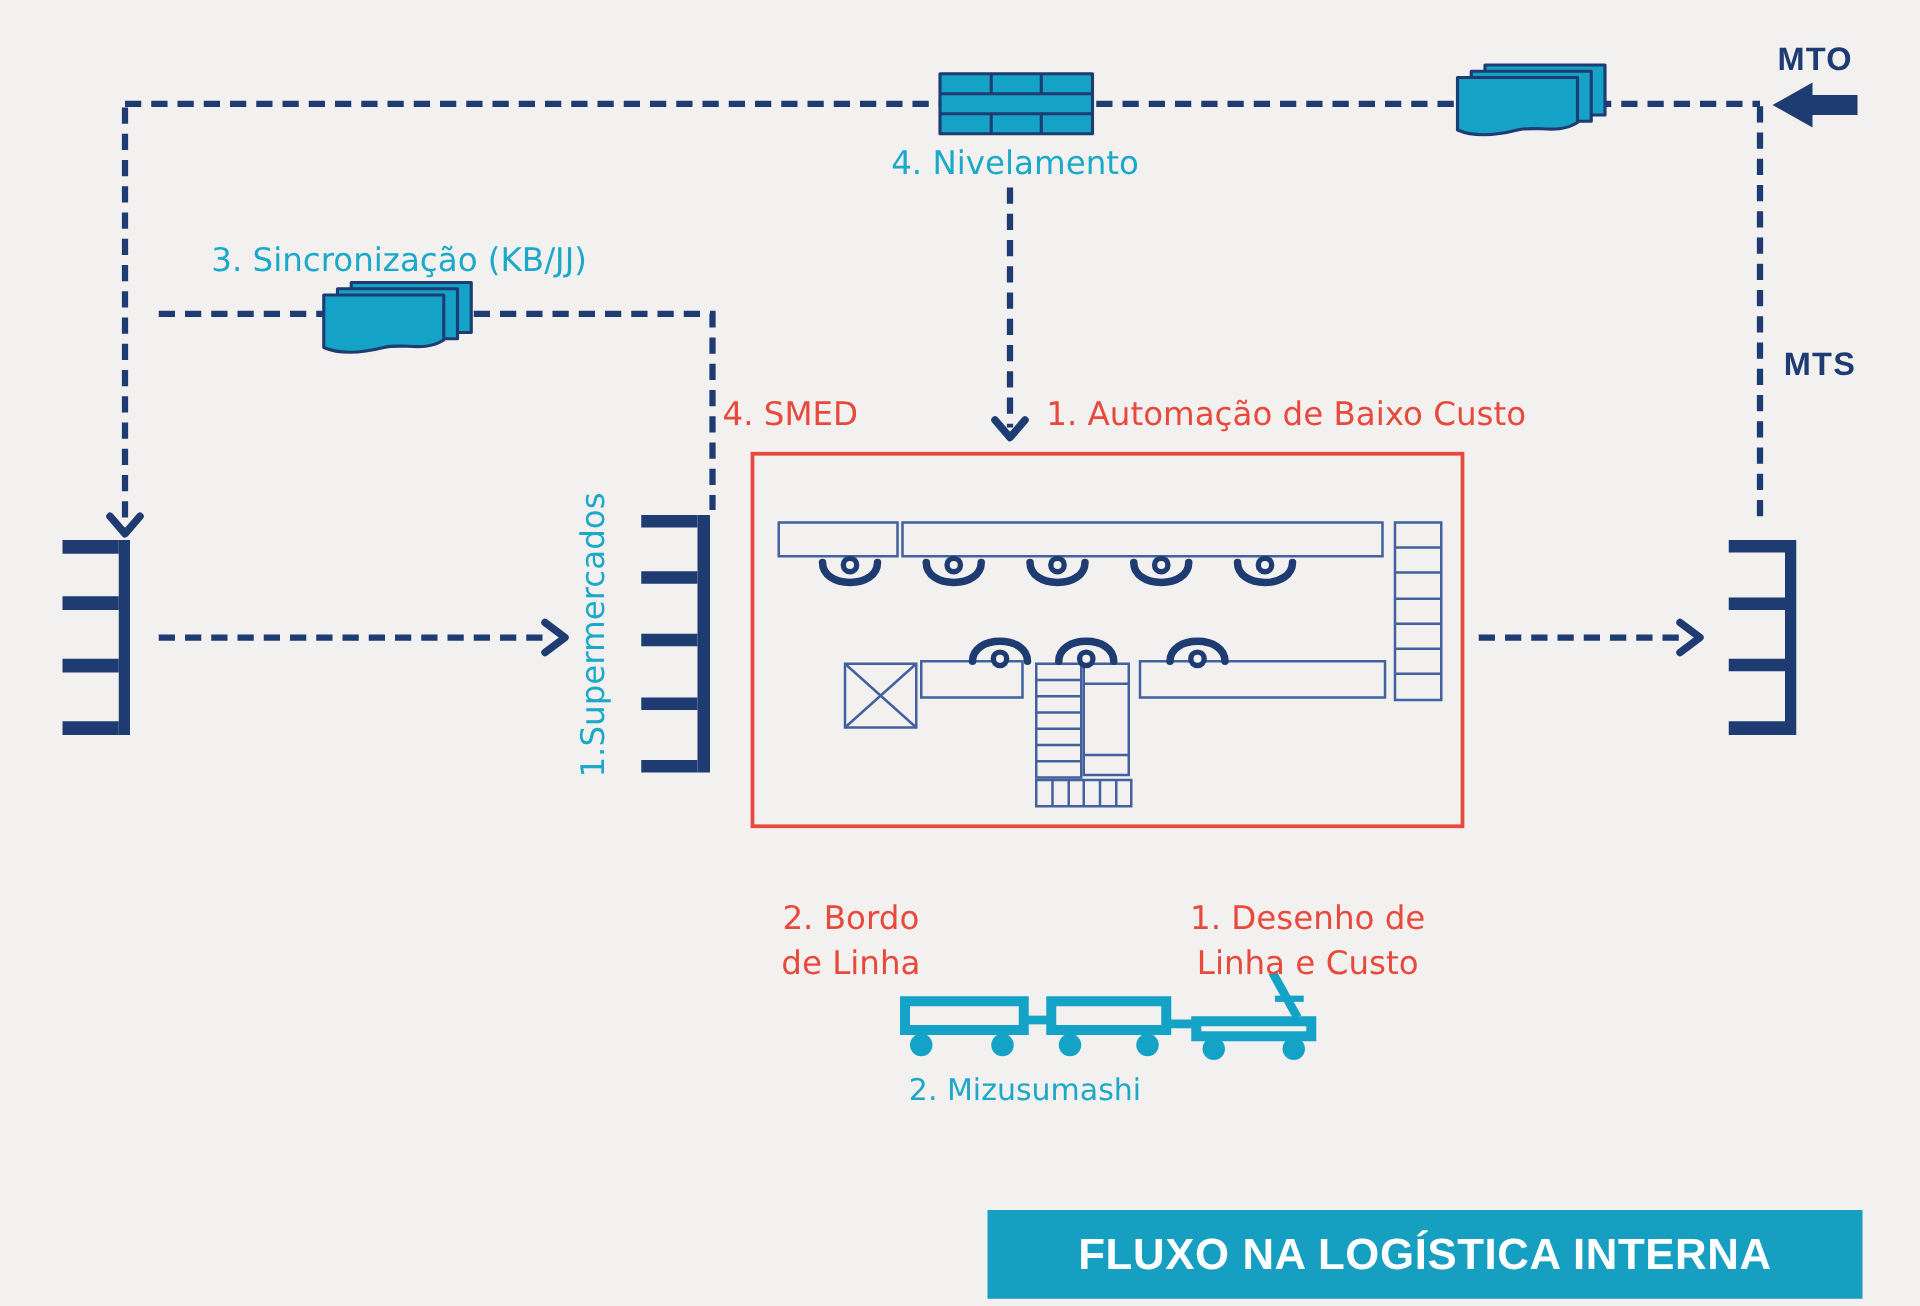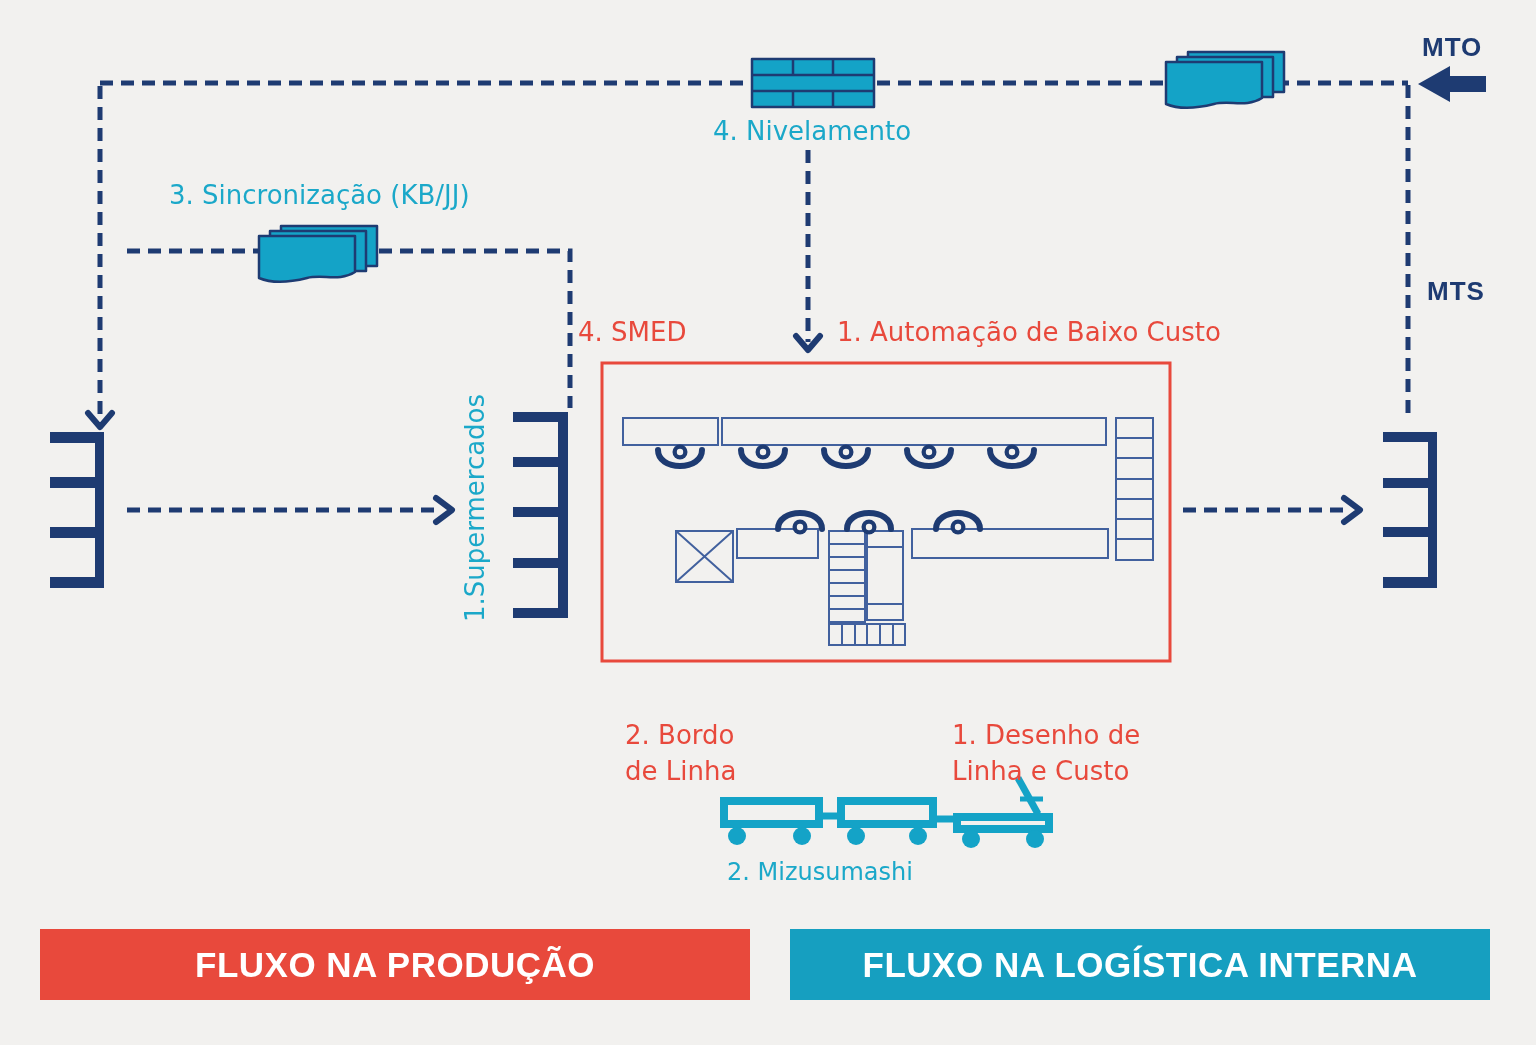--- a/index.html
+++ b/index.html
@@ -15,40 +15,40 @@
   }
   #lineart{position:absolute;left:0;top:0;}
   .dash5{stroke:var(--navy);stroke-width:5;stroke-dasharray:13 8;fill:none;}
   .chev{stroke:var(--navy);stroke-width:6;fill:none;stroke-linecap:round;stroke-linejoin:round;}
   .navyfill{fill:var(--navy);}
   .bgfill{fill:var(--background);}
   .teal-shape{fill:var(--teal);stroke:var(--navy);stroke-width:2.5;stroke-linejoin:round;}
   .boxline{stroke:var(--box_line);stroke-width:2;fill:none;}
   .redbox{stroke:var(--red);stroke-width:3;fill:none;}
   .opArc{stroke:var(--navy);stroke-width:6;fill:none;stroke-linecap:round;}
-  .lbl{position:absolute;white-space:nowrap;}
+  .lbl{position:absolute;white-space:nowrap;text-align:center;}
   .teal-lbl{color:var(--teal_text);font-size:26px;}
   .red-lbl{color:var(--red);font-size:26px;margin-top:36px;}
   .navy-lbl{color:var(--navy);font-size:26px;font-weight:bold;
             font-family:"Liberation Sans",sans-serif;letter-spacing:1px;}
   .centered{transform:translateX(-50%);text-align:right;}
   .two-line{line-height:36px;white-space:pre;}
   .plan-lines{line-height:33px;}
   #lbl-supermercados{
     left:356px;top:492px;width:240px;height:32px;
     transform:rotate(-90deg);text-align:center;font-size:26px;color:var(--teal_text);
   }
   .banner{
     position:absolute;top:929px;height:71px;display:flex;
     align-items:center;justify-content:center;color:var(--white);
     font-family:"Liberation Sans",sans-serif;font-weight:bold;font-size:35px;
     letter-spacing:0.5px;white-space:nowrap;
   }
   #banner-producao{left:40px;width:710px;background:var(--banner_red);}
-  #banner-logistica{left:790px;width:700px;background:var(--banner_teal);}
+  #banner-logistica{left:790px;width:700px;background:var(--banner_teal);margin-top:39px;}
 </style>
 </head>
 <body>
 
 <div id="stage">
 
   <svg id="lineart" width="1536" height="1045" viewBox="0 0 1536 1045">
     <defs>
       <g id="opdown">
         <path class="opArc" d="M-22,-9 C-22,1 -12,7 0,7 C12,7 22,1 22,-9"></path>
@@ -163,21 +163,21 @@
       <line x1="1020" y1="799" x2="1043" y2="799" stroke="var(--teal)" stroke-width="5"></line>
       <circle cx="737" cy="836" r="9" fill="var(--teal)"></circle>
       <circle cx="802" cy="836" r="9" fill="var(--teal)"></circle>
       <circle cx="856" cy="836" r="9" fill="var(--teal)"></circle>
       <circle cx="918" cy="836" r="9" fill="var(--teal)"></circle>
       <circle cx="971" cy="839" r="9" fill="var(--teal)"></circle>
       <circle cx="1035" cy="839" r="9" fill="var(--teal)"></circle>
     </g>
   </svg>
 
-  <div class="lbl teal-lbl" style="left:169px;top:180px">3. Sincronização (KB/JJ)</div>
+  <div class="lbl teal-lbl" style="left:169px;top:194px">3. Sincronização (KB/JJ)</div>
 
   <div class="lbl teal-lbl centered" style="left:812px;top:116px">4. Nivelamento</div>
 
 
   <div class="lbl navy-lbl" style="left:1422px;top:32px">MTO</div>
 
   <div class="lbl navy-lbl" style="left:1427px;top:276px">MTS</div>
 
   <div class="lbl red-lbl" style="left:578px;top:281px">4. SMED</div>
 
@@ -185,16 +185,15 @@
 
 
   <div class="lbl" id="lbl-supermercados">1.Supermercados</div>
 
   <div class="lbl red-lbl two-line" style="left:625px;top:681px"><span>2. Bordo</span><br><span>de Linha</span></div>
 
   <div class="lbl red-lbl two-line" style="left:952px;top:681px"><span>1. Desenho de</span><br><span>Linha e Custo</span></div>
 
   <div class="lbl teal-lbl centered" style="left:820px;top:858px;font-size:24px">2. Mizusumashi</div>
 
-  <div class="banner" id="banner-producao">FLUXO NA PRODUÇÃO</div>
   <div class="banner" id="banner-logistica">FLUXO NA LOGÍSTICA INTERNA</div>
 
 </div>
 
 </body></html>

